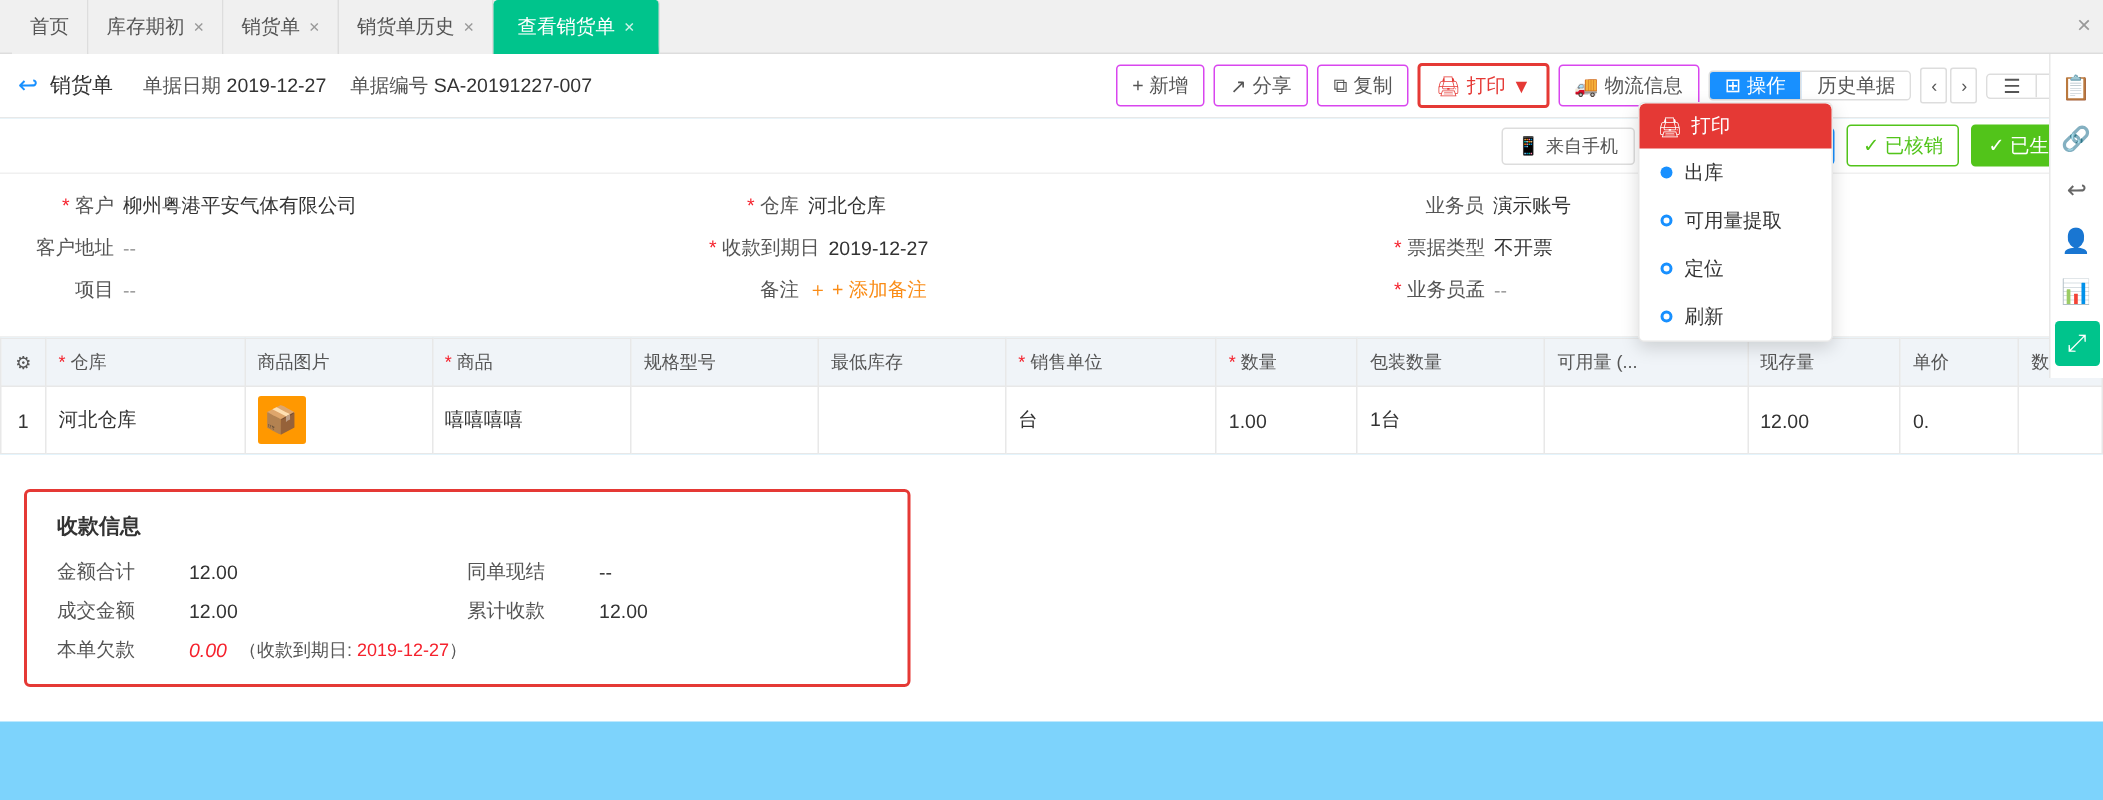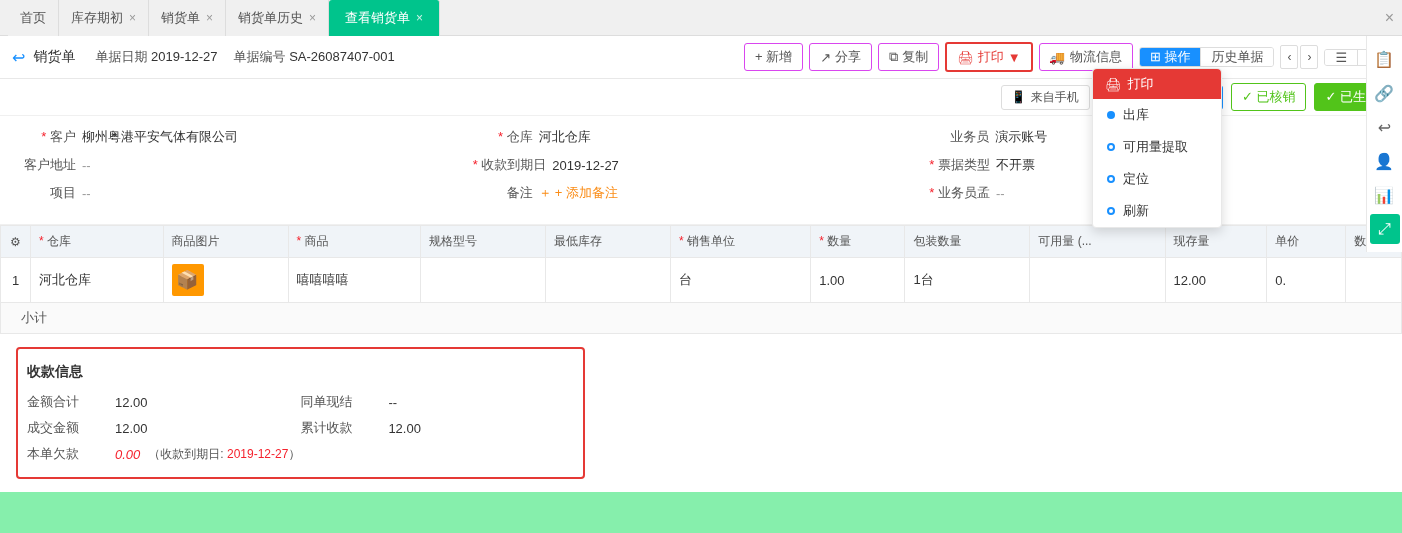--- a/index.html
+++ b/index.html
@@ -72,21 +72,21 @@
     thead tr { background: #f0f4f8; }
     th { padding: 7px 8px; text-align: left; font-weight: 500; color: #555; border: 1px solid #e8e8e8; white-space: nowrap; font-size: 12px; }
     td { padding: 6px 8px; border: 1px solid #e8e8e8; color: #333; white-space: nowrap; }
     .th-gear { width: 30px; text-align: center; }
     .td-center { text-align: center; }
     .row-subtotal td { background: #fafafa; color: #555; }
     .col-required::before { content: '* '; color: #f5222d; }
 
     
     .payment-box {
-      border: 2px solid #e53935; border-radius: 4px; padding: 14px 9px; margin: 5px 16px; display: inline-block; min-width: 500px; background: #fff;
+      border: 2px solid #e53935; border-radius: 4px; padding: 14px 20px; margin: 15px 16px; display: inline-block; min-width: 500px; background: #fff;
     }
     .payment-title { font-size: 14px; font-weight: 600; color: #333; margin-bottom: 12px; }
     .payment-rows { display: grid; grid-template-columns: 1fr 1fr; gap: 8px 0; }
     .pay-row { display: flex; align-items: center; gap: 8px; }
     .pay-label { color: #555; min-width: 80px; }
     .pay-value { color: #333; }
     .pay-value.red { color: #f5222d; font-style: italic; }
 
     
     .dropdown-overlay {
@@ -109,21 +109,21 @@
     .sidebar-icon { width: 30px; height: 30px; display: flex; align-items: center; justify-content: center; cursor: pointer; color: #666; font-size: 16px; border-radius: 3px; }
     .sidebar-icon.active-green { background: #00c48c; color: #fff; }
 
     
     .nav-arrows { display: flex; gap: 2px; }
     .nav-arrow { padding: 4px 6px; border: 1px solid #ddd; background: #fff; cursor: pointer; font-size: 12px; color: #555; border-radius: 2px; }
   </style>
 </head>
 <body>
 
-<div style="position:relative; width:1402px; height:533px; overflow:hidden; background:#86efac;">
+<div style="position:relative; width:1402px; height:533px; overflow:hidden; background:#7dd3fc;">
 
   <div class="tab-bar">
     <div class="tab-item">
       <span>首页</span>
     </div>
     <div class="tab-item">
       <span>库存期初</span>
       <span class="tab-close">×</span>
     </div>
     <div class="tab-item">
@@ -140,21 +140,21 @@
     </div>
     <span class="tab-x-right">×</span>
   </div>
 
   <div class="toolbar">
     <div class="doc-title-area">
       <span style="color:#1890ff; font-size:16px;">↩</span>
       <span class="doc-name">销货单</span>
       <div class="doc-meta">
         <span><span>单据日期</span> <span class="value">2019-12-27</span></span>
-        <span><span>单据编号</span> <span class="value">SA-26087407-001</span></span>
+        <span><span>单据编号</span> <span class="value">SA-20191227-007</span></span>
       </div>
     </div>
     <div class="toolbar-actions">
       <button class="btn-toolbar">
         <span>+ 新增</span>
       </button>
       <button class="btn-toolbar">
         <span>↗</span>
         <span>分享</span>
       </button>
@@ -294,23 +294,20 @@
           <td></td>
           <td></td>
           <td>台</td>
           <td>1.00</td>
           <td>1台</td>
           <td></td>
           <td>12.00</td>
           <td>0.</td>
           <td></td>
         </tr>
-        <tr class="row-subtotal">
-          <td colspan="13" style="padding-left:20px;">小计</td>
-        </tr>
       </tbody>
     </table>
   </div>
 
   <div style="background:#fff; padding: 8px 0;">
     <div class="payment-box" style="border: 2px solid #e53935;">
       <div class="payment-title">收款信息</div>
       <div class="payment-rows">
         <div class="pay-row">
           <span class="pay-label">金额合计</span>

